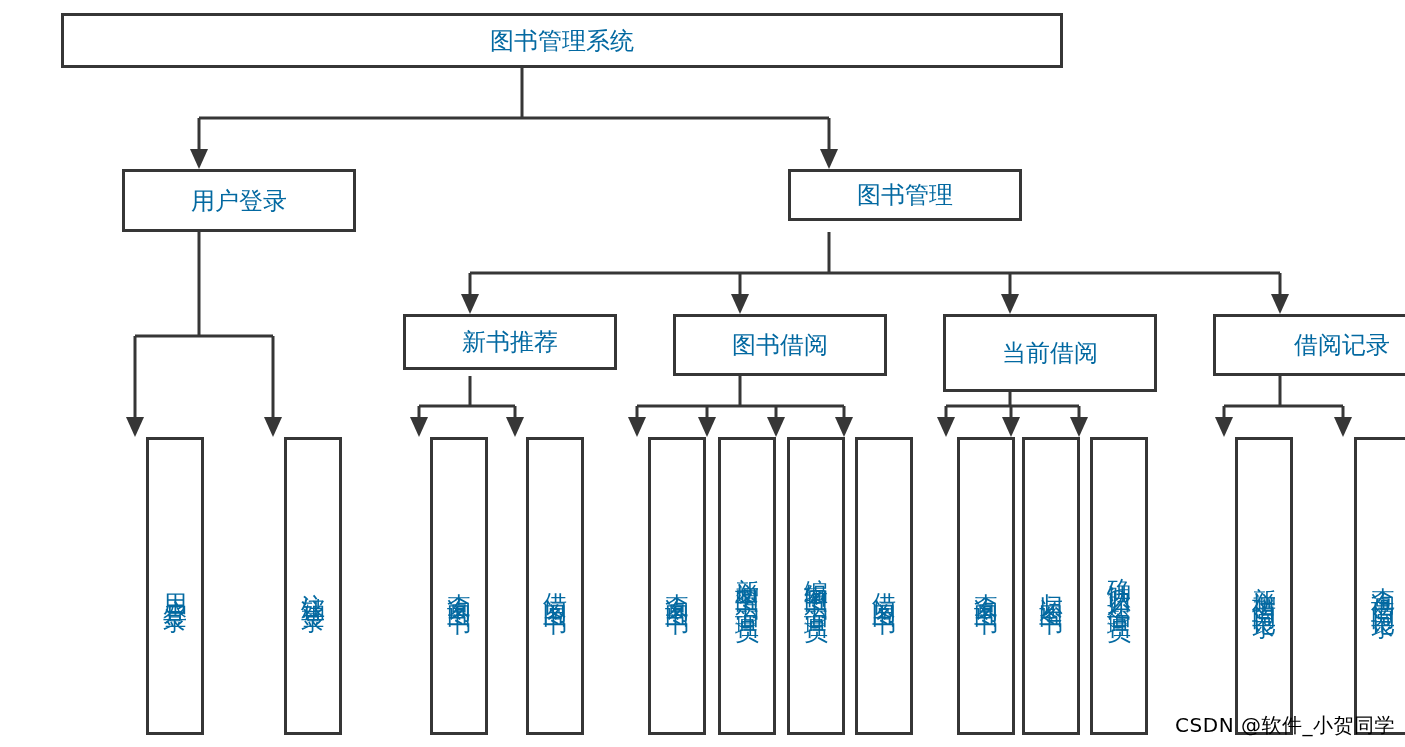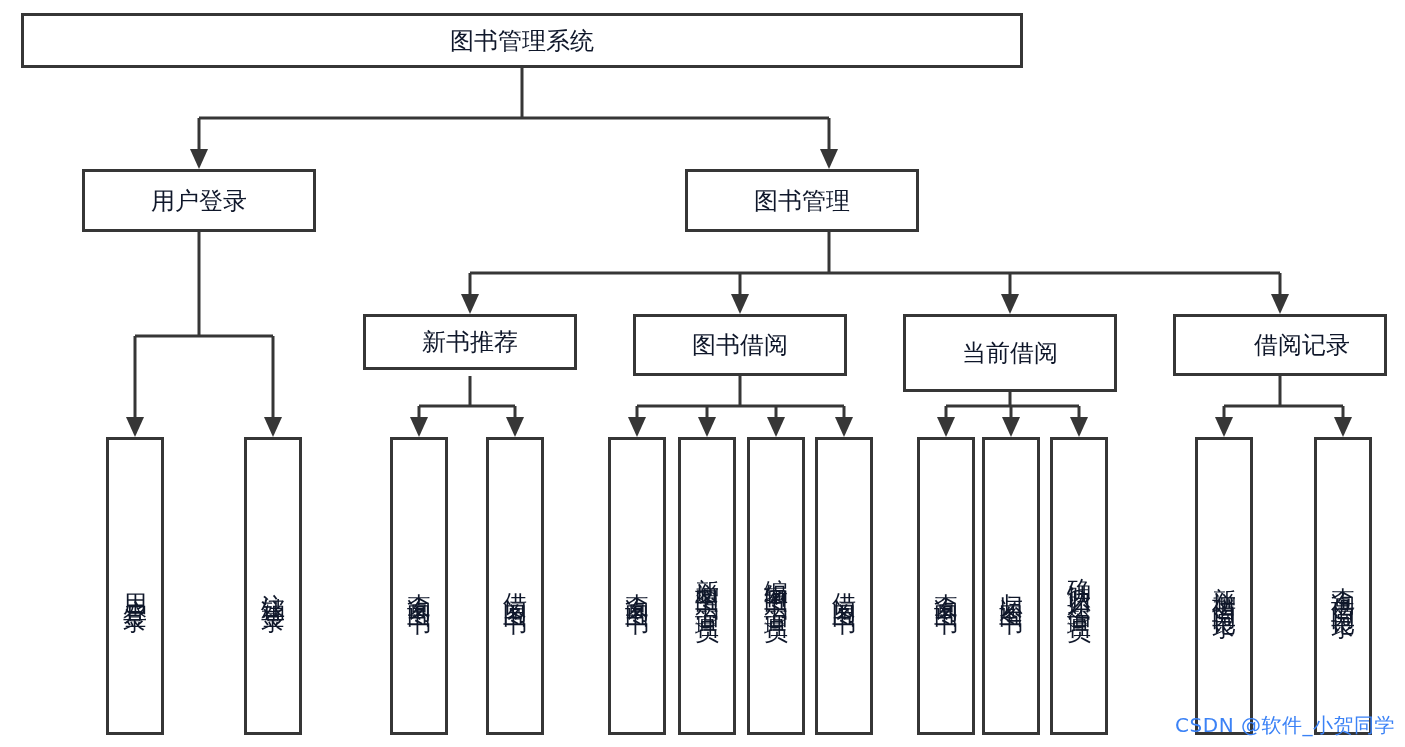--- a/index.html
+++ b/index.html
@@ -7,29 +7,29 @@
   body {
     position:relative; overflow:hidden; background:#ffffff;
     font-family:"DejaVu Sans","Liberation Sans",sans-serif;
     color:#3d3d3d;
   }
   .stage { position:absolute; inset:0; }
   svg.connectors { position:absolute; left:0; top:0; }
   .box {
     position:absolute; background:#ffffff; border:3px solid #363636;
     display:flex; align-items:center; justify-content:center;
-    font-size:24px; color:#0f172a; white-space:nowrap;
+    font-size:24px; color:#0369a1; white-space:nowrap;margin-left:40px;
   }
   .vbox .vlbl {
     writing-mode:vertical-rl; text-orientation:mixed;
     letter-spacing:6px; line-height:1; font-size:24px;
   }
   .watermark {
     position:absolute; right:10px; bottom:8px;
-    font-size:20px; color:#3b82f6; z-index:9; letter-spacing:0.5px;
+    font-size:20px; color:#000000; z-index:9; letter-spacing:0.5px;
   }
 </style>
 </head>
 <body>
 
 <div class="stage">
 
   <svg class="connectors" width="1405" height="747" viewBox="0 0 1405 747">
     <path d="M522 68 V118 M199 118 H829
              M199 232 V336 M135 336 H273
@@ -80,21 +80,21 @@
       </g>
   </svg>
 
   <div class="box" style="left:21px; top:13px; width:1002px; height:55px;">
     <span>图书管理系统</span>
   </div>
 
   <div class="box" style="left:82px; top:169px; width:234px; height:63px;">
     <span>用户登录</span>
   </div>
-  <div class="box" style="left:685px; top:169px; width:234px; height:63px;">
+  <div class="box" style="left:748px; top:169px; width:234px; height:52px;">
     <span>图书管理</span>
   </div>
 
   <div class="box" style="left:363px; top:314px; width:214px; height:56px;">
     <span>新书推荐</span>
   </div>
   <div class="box" style="left:633px; top:314px; width:214px; height:62px;justify-content:center;">
     <span>图书借阅</span>
   </div>
   <div class="box" style="left:903px; top:314px; width:214px; height:78px;">

